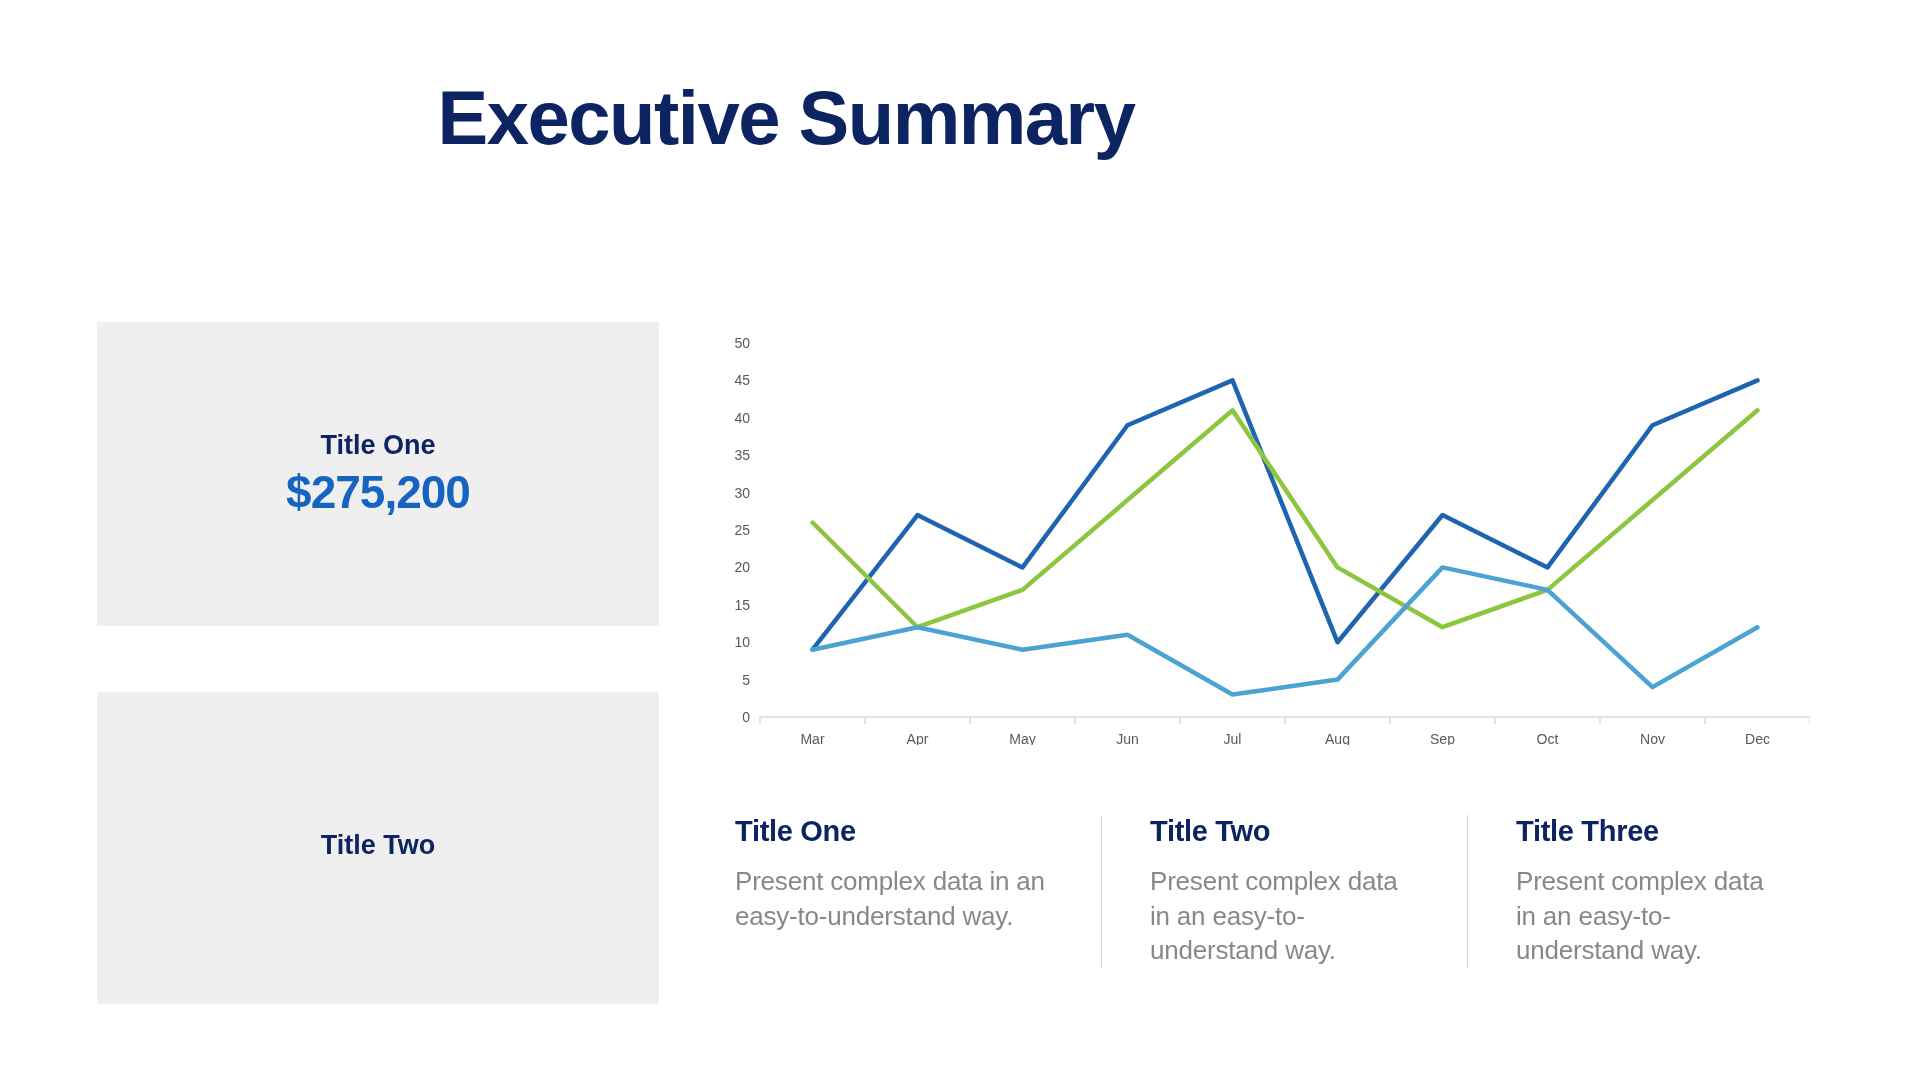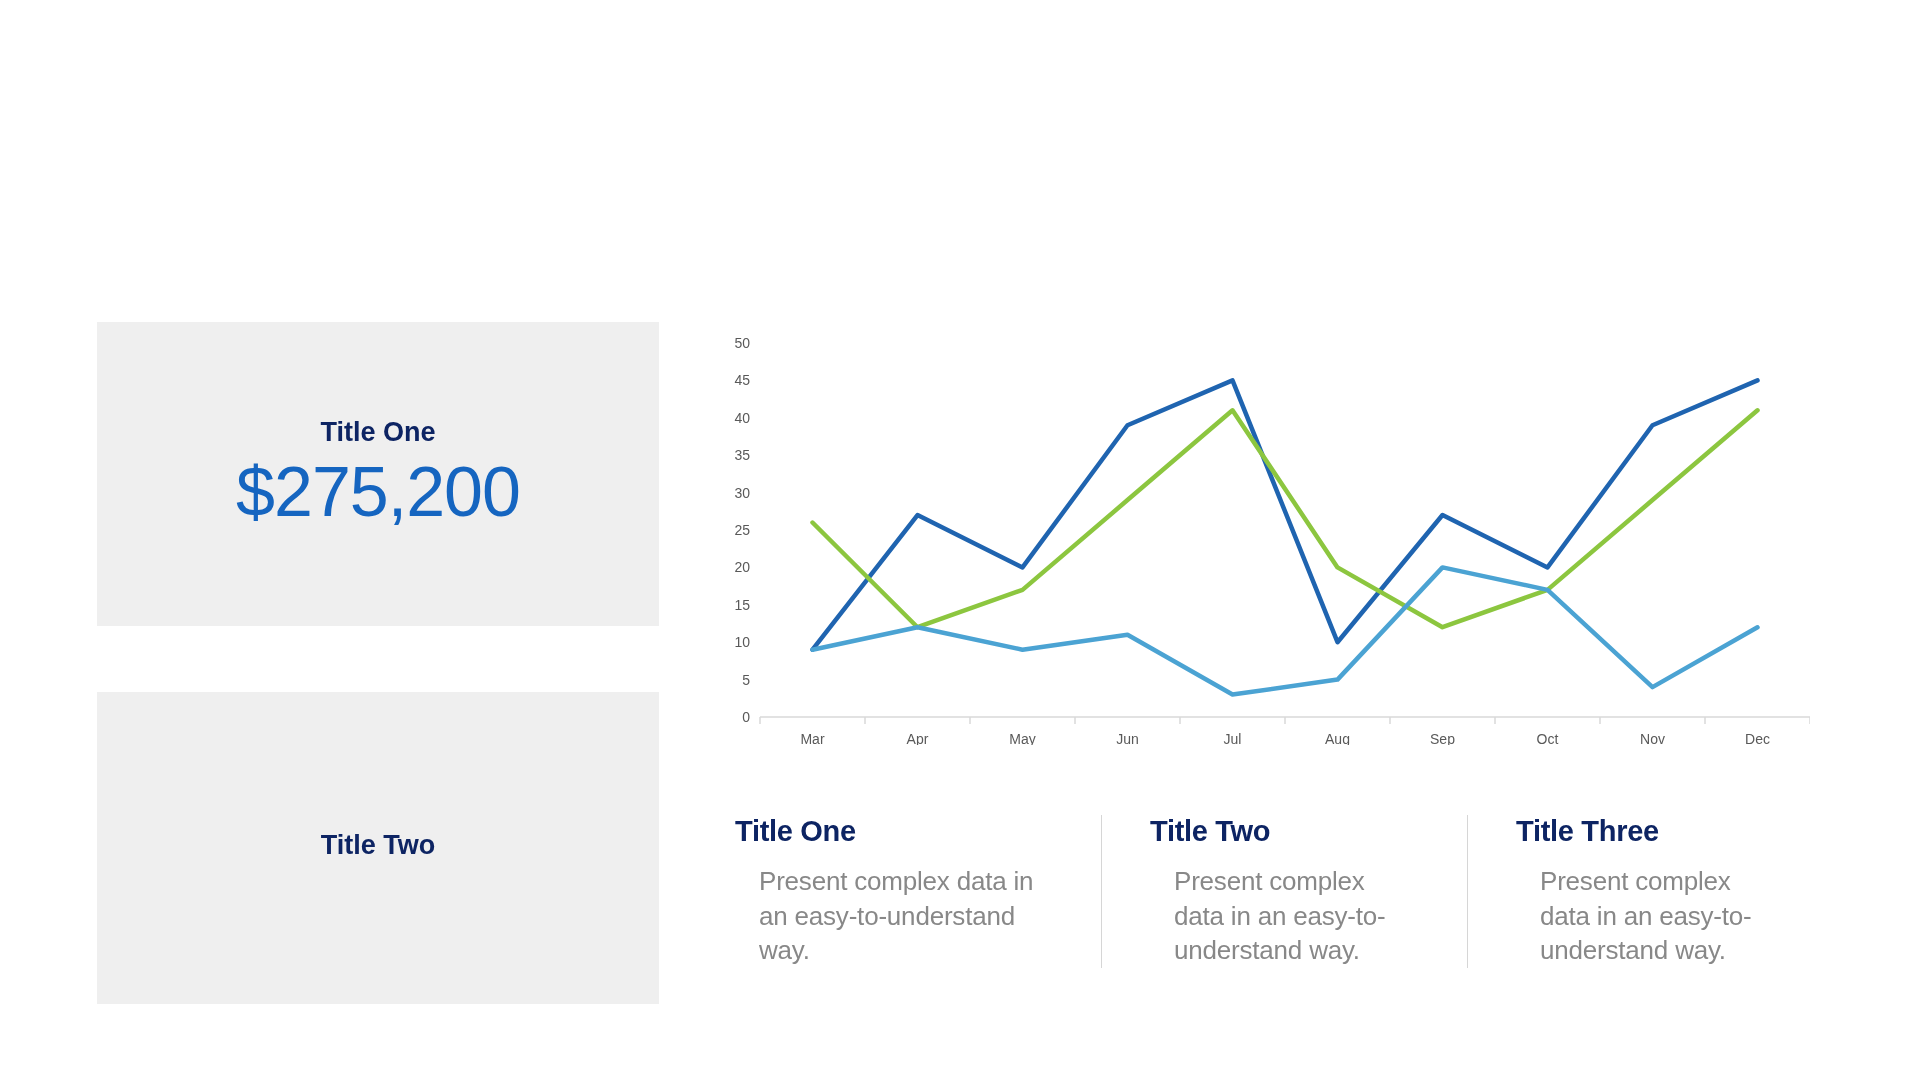--- a/index.html
+++ b/index.html
@@ -61,22 +61,22 @@
     height: 312px;
   }
   .kpi-title {
     font-size: 27px;
     font-weight: bold;
     color: #0d2463;
     letter-spacing: 0px;
     margin-bottom: 6px;
   }
   .kpi-value {
-    font-size: 70px;
-    font-weight: normal;
+    font-size: 46px;
+    font-weight: bold;
     letter-spacing: -1px;
     line-height: 1.1;
   }
   #kpi-value-one { color: #1565c0; }
   #kpi-value-two { color: #8cc63f; }
 
   
   #chart-panel {
     position: absolute;
     left: 720px;
@@ -120,28 +120,28 @@
     font-weight: bold;
     color: #0d2463;
     margin-bottom: 16px;
     letter-spacing: -0.3px;
   }
   .col-body {
     font-size: 26px;
     color: #888888;
     line-height: 1.33;
     letter-spacing: -0.2px;
-    margin-left: 24px;
   }
 </style>
 </head>
 <body>
 
 <div id="slide">
 
+  <div id="page-title">Executive Summary</div>
 
   <div class="kpi-card" id="kpi-card-one">
     <div class="kpi-title">Title One</div>
     <div class="kpi-value" id="kpi-value-one">$275,200</div>
   </div>
 
   <div class="kpi-card" id="kpi-card-two">
     <div class="kpi-title">Title Two</div>
   </div>
 

